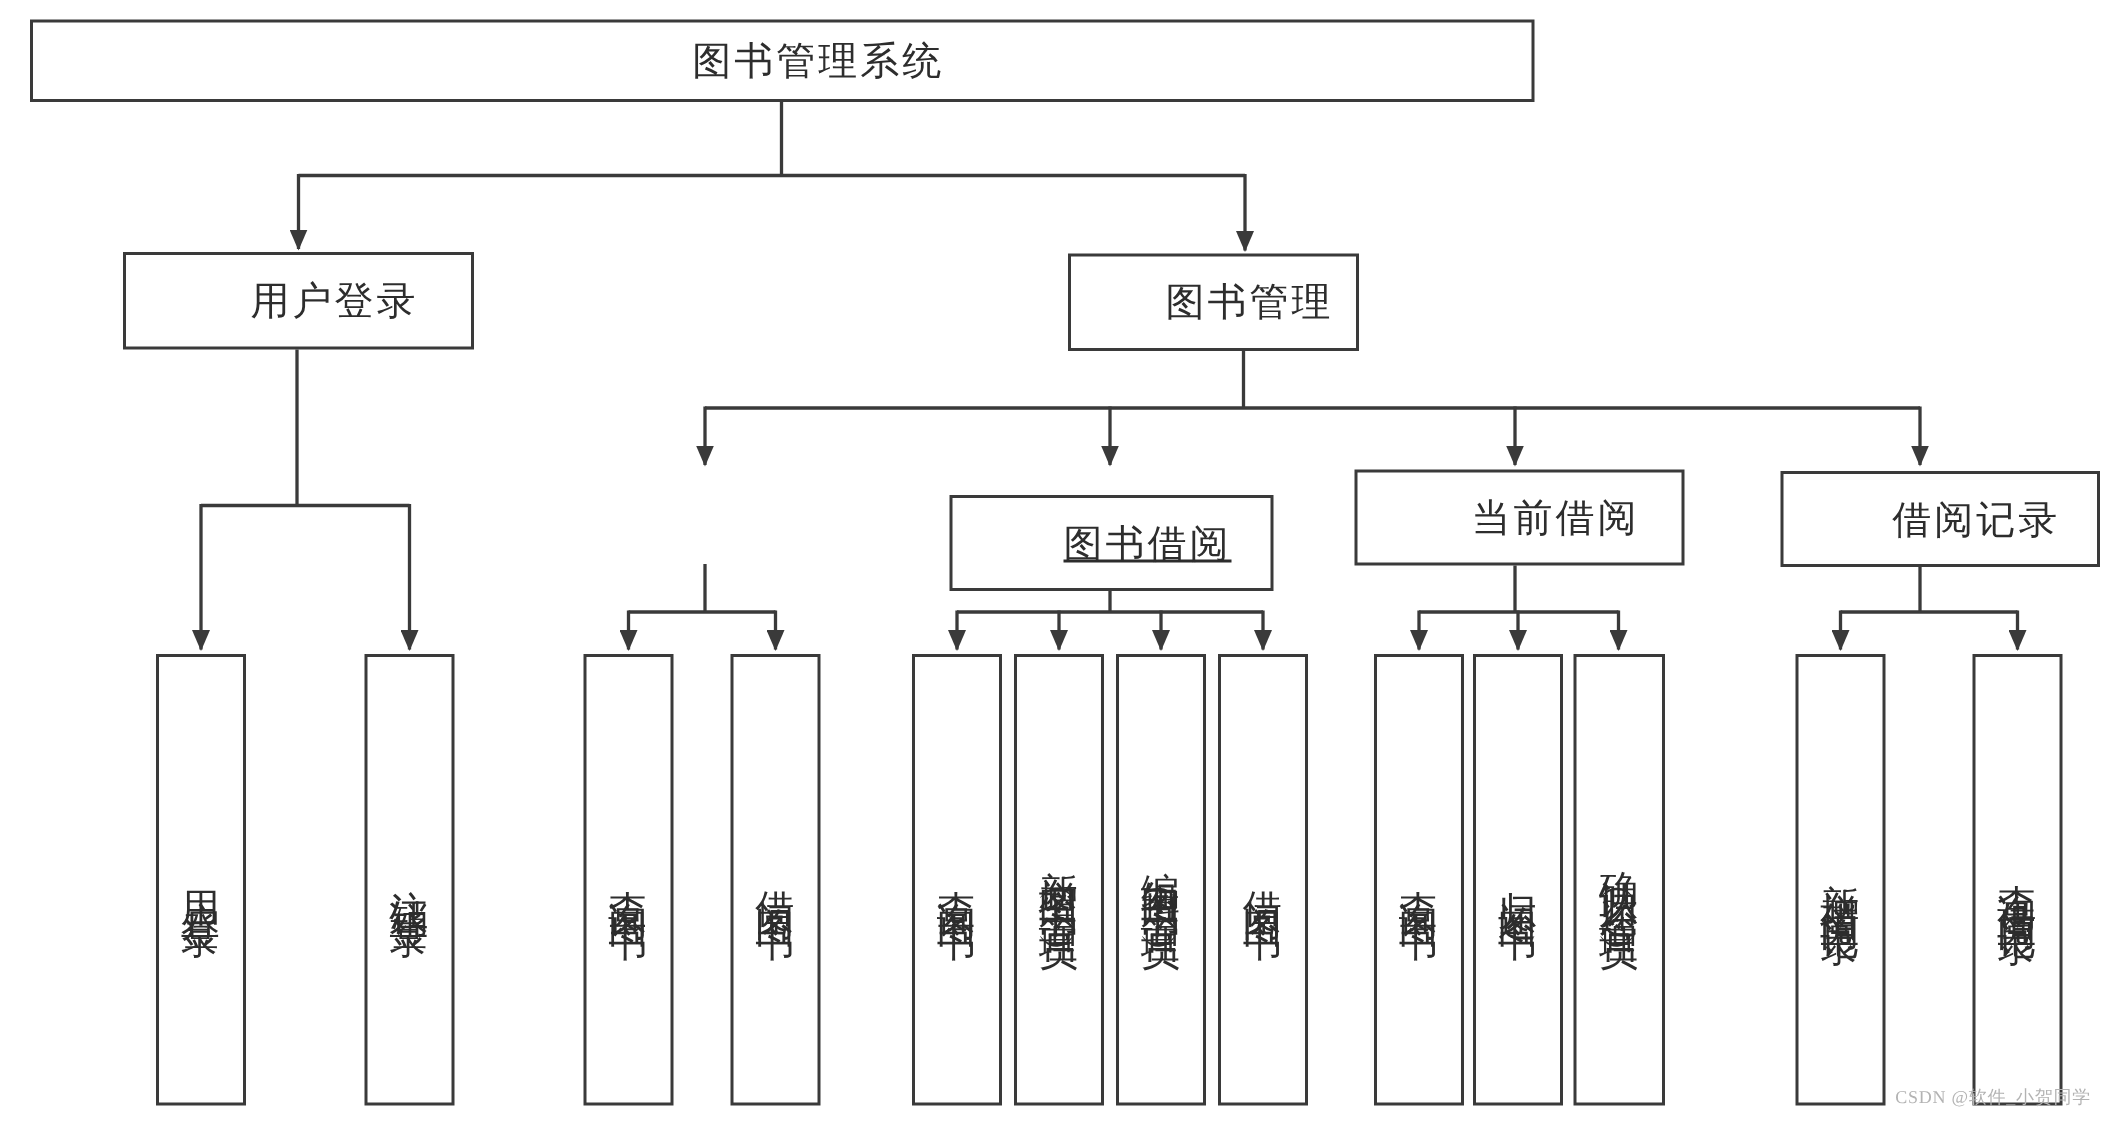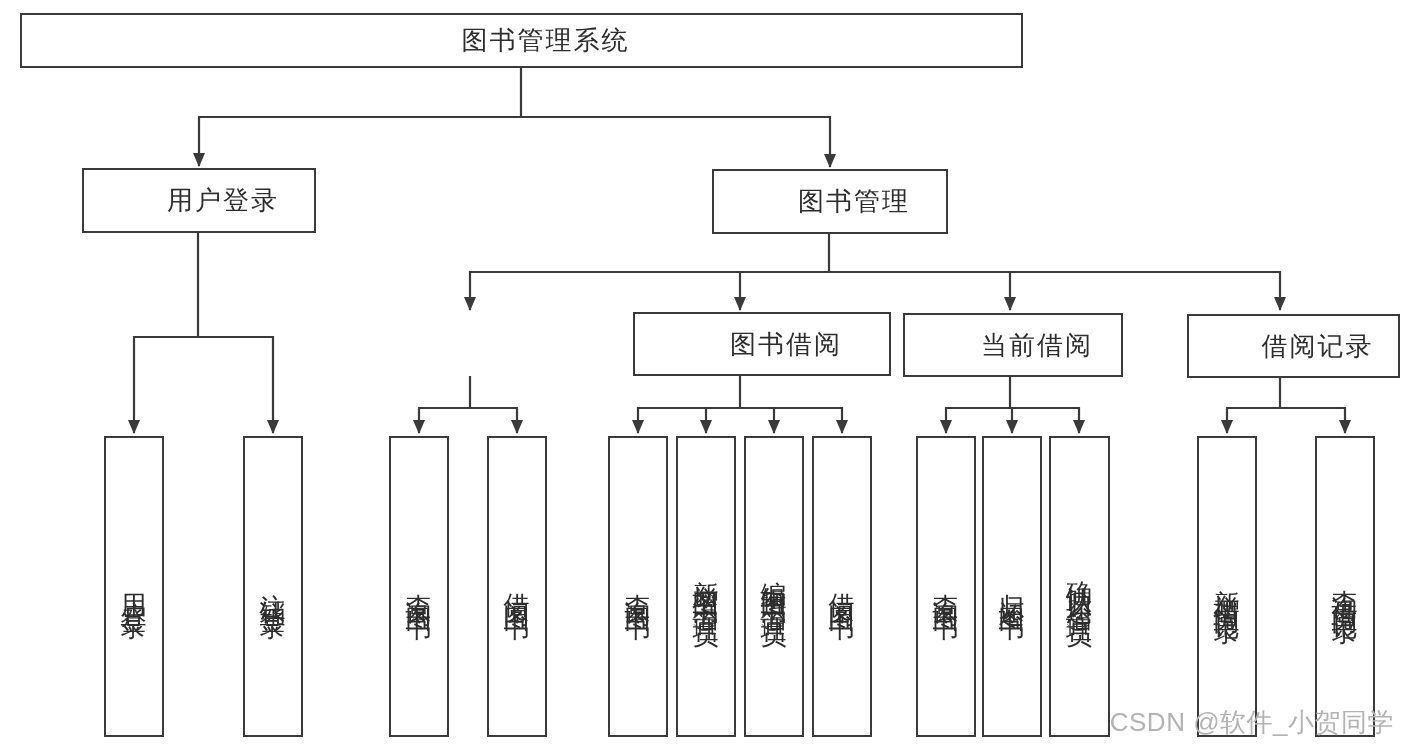--- a/index.html
+++ b/index.html
@@ -42,25 +42,26 @@
     line-height: 1;
     width: 60px;
     height: 301px;
     top: 436px;
   }
   .v4 { letter-spacing: 7px; }
   .watermark {
     position: absolute;
     right: 11px;
     bottom: 7px;
-    font-size: 26px;
+    font-size: 12px;
     letter-spacing: 0.5px;
     color: #b3b3b3;
     z-index: 3;
     white-space: nowrap;
+    font-family: Liberation Serif, serif;
   }
 </style>
 </head>
 <body>
 
 <div class="canvas">
 
   <svg class="wires" viewBox="0 0 1405 747" xmlns="http://www.w3.org/2000/svg">
     <defs>
       <marker id="arrow" viewBox="0 0 14 12" refX="13" refY="6" markerWidth="14" markerHeight="12" markerUnits="userSpaceOnUse" orient="auto">
@@ -121,23 +122,23 @@
         <line x1="1227" y1="408" x2="1345" y2="408"></line>
         <line x1="1227" y1="407" x2="1227" y2="433" marker-end="url(#arrow)"></line>
         <line x1="1345" y1="407" x2="1345" y2="433" marker-end="url(#arrow)"></line>
       </g>
     </g>
   </svg>
 
   <div class="node hnode" style="left:20px; top:13px; width:1003px; height:55px;">图书管理系统</div>
 
   <div class="node hnode" style="left:82px; top:168px; width:234px; height:65px;">用户登录</div>
-  <div class="node hnode" style="left:712px; top:169px; width:236px; height:65px;text-align:center;">图书管理</div>
+  <div class="node hnode" style="left:712px; top:169px; width:194px; height:65px;text-align:center;">图书管理</div>
 
-  <div class="node hnode" style="left:633px; top:312px; width:258px; height:64px;">图书借阅</div>
+  <div class="node hnode" style="left:633px; top:330px; width:216px; height:64px;text-decoration:underline;">图书借阅</div>
   <div class="node hnode" style="left:903px; top:313px; width:220px; height:64px;">当前借阅</div>
   <div class="node hnode" style="left:1173px; top:314px; width:213px; height:64px;margin-left:14px;">借阅记录</div>
 
   <div class="node vnode v4" style="left:104px;">用户登录</div>
   <div class="node vnode v4" style="left:243px;">注销登录</div>
 
   <div class="node vnode v4" style="left:389px;">查询图书</div>
   <div class="node vnode v4" style="left:487px;">借阅图书</div>
 
   <div class="node vnode v4" style="left:608px;">查询图书</div>

